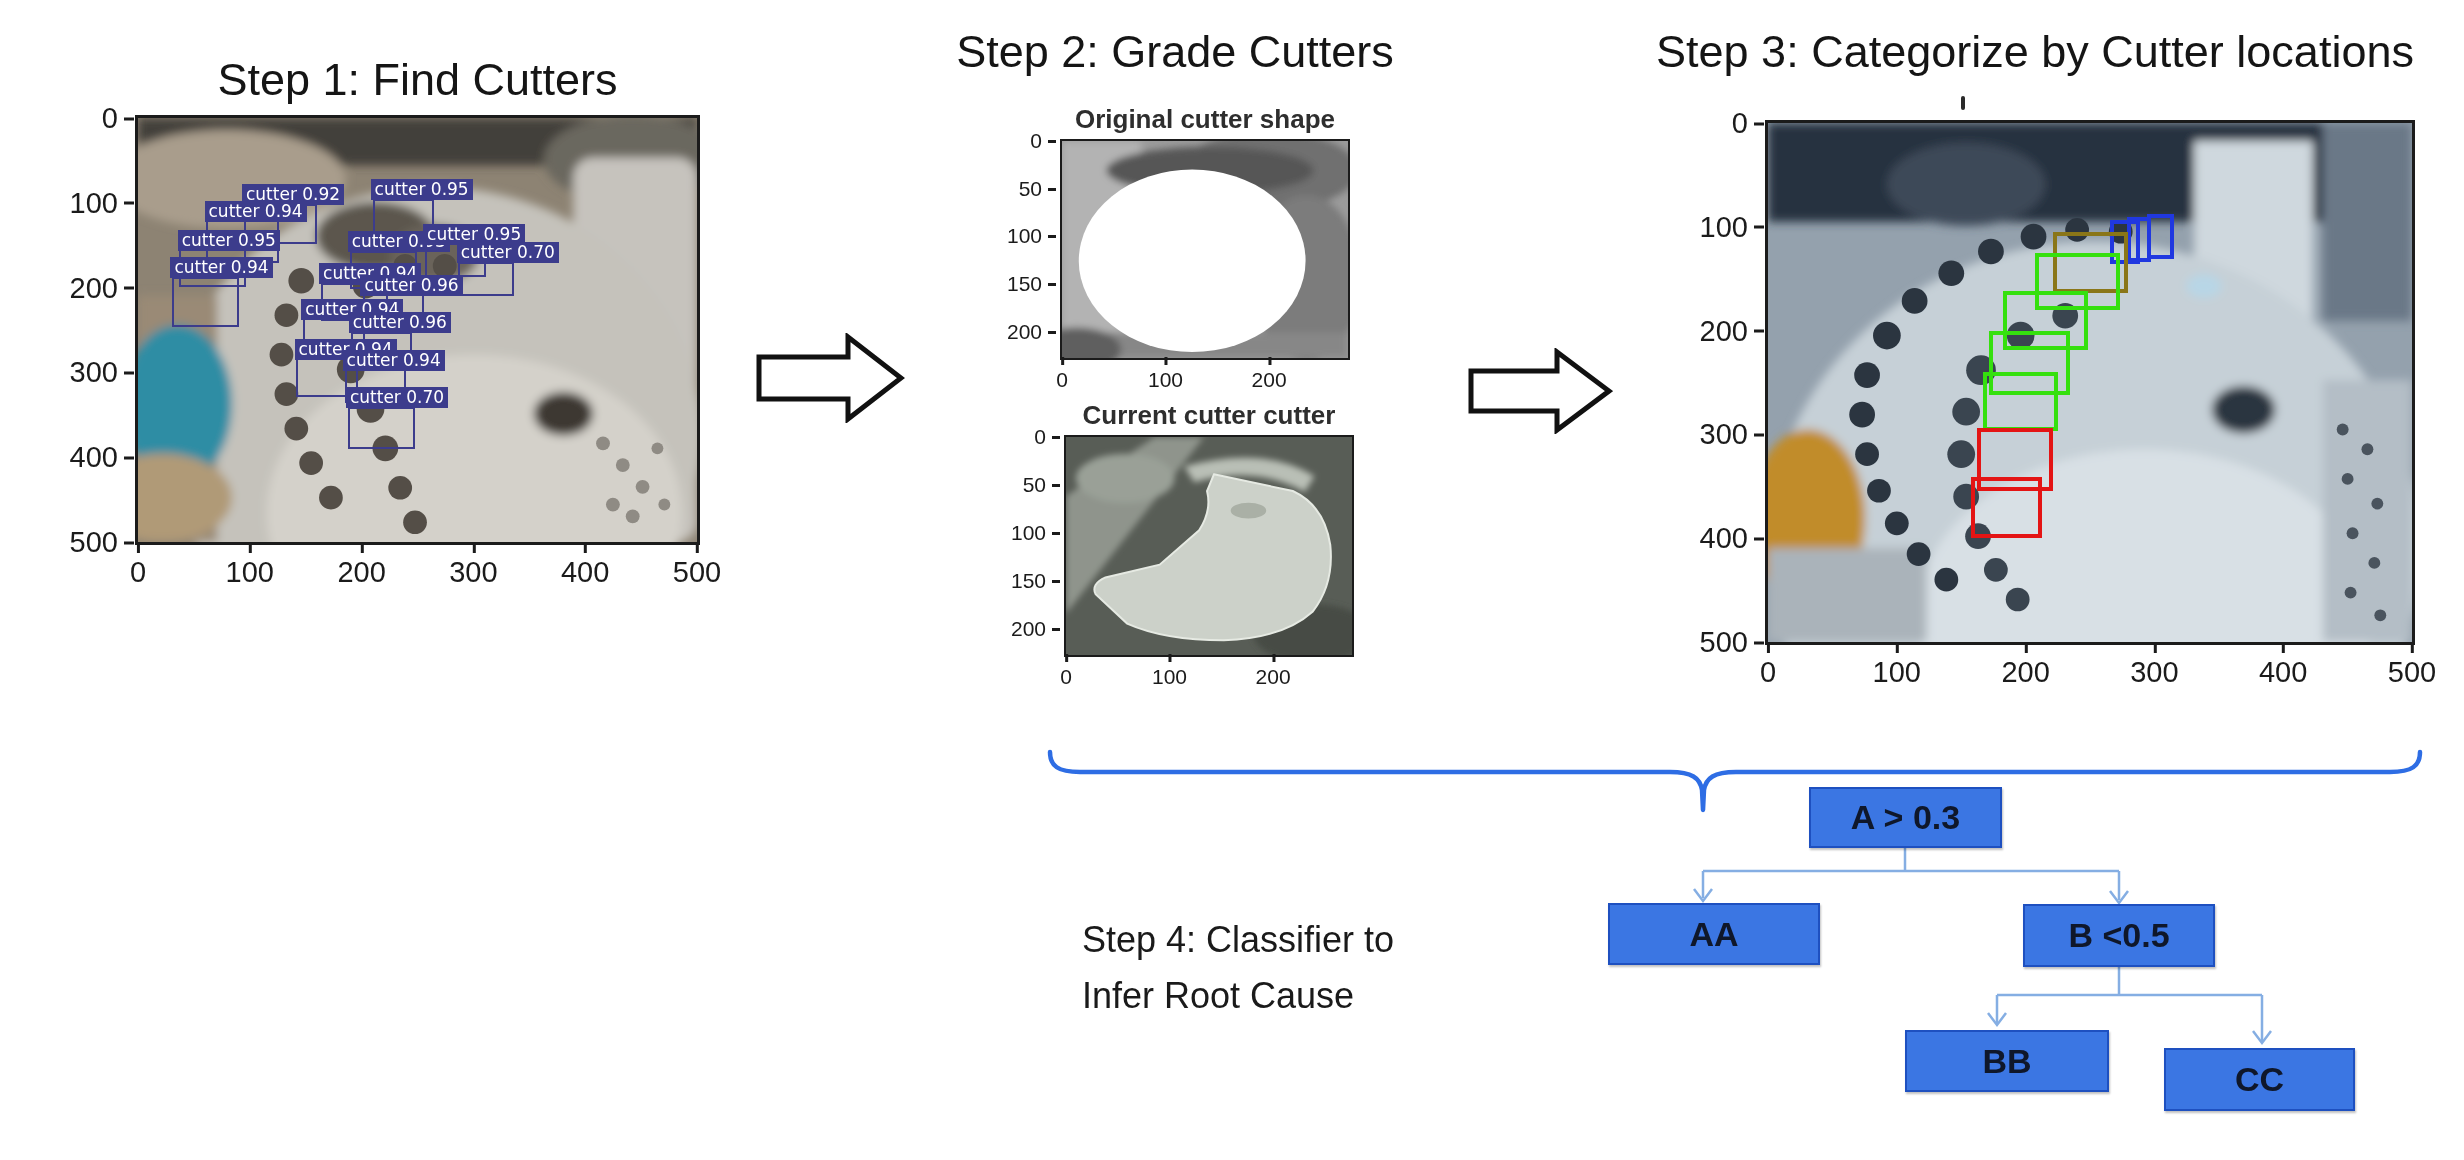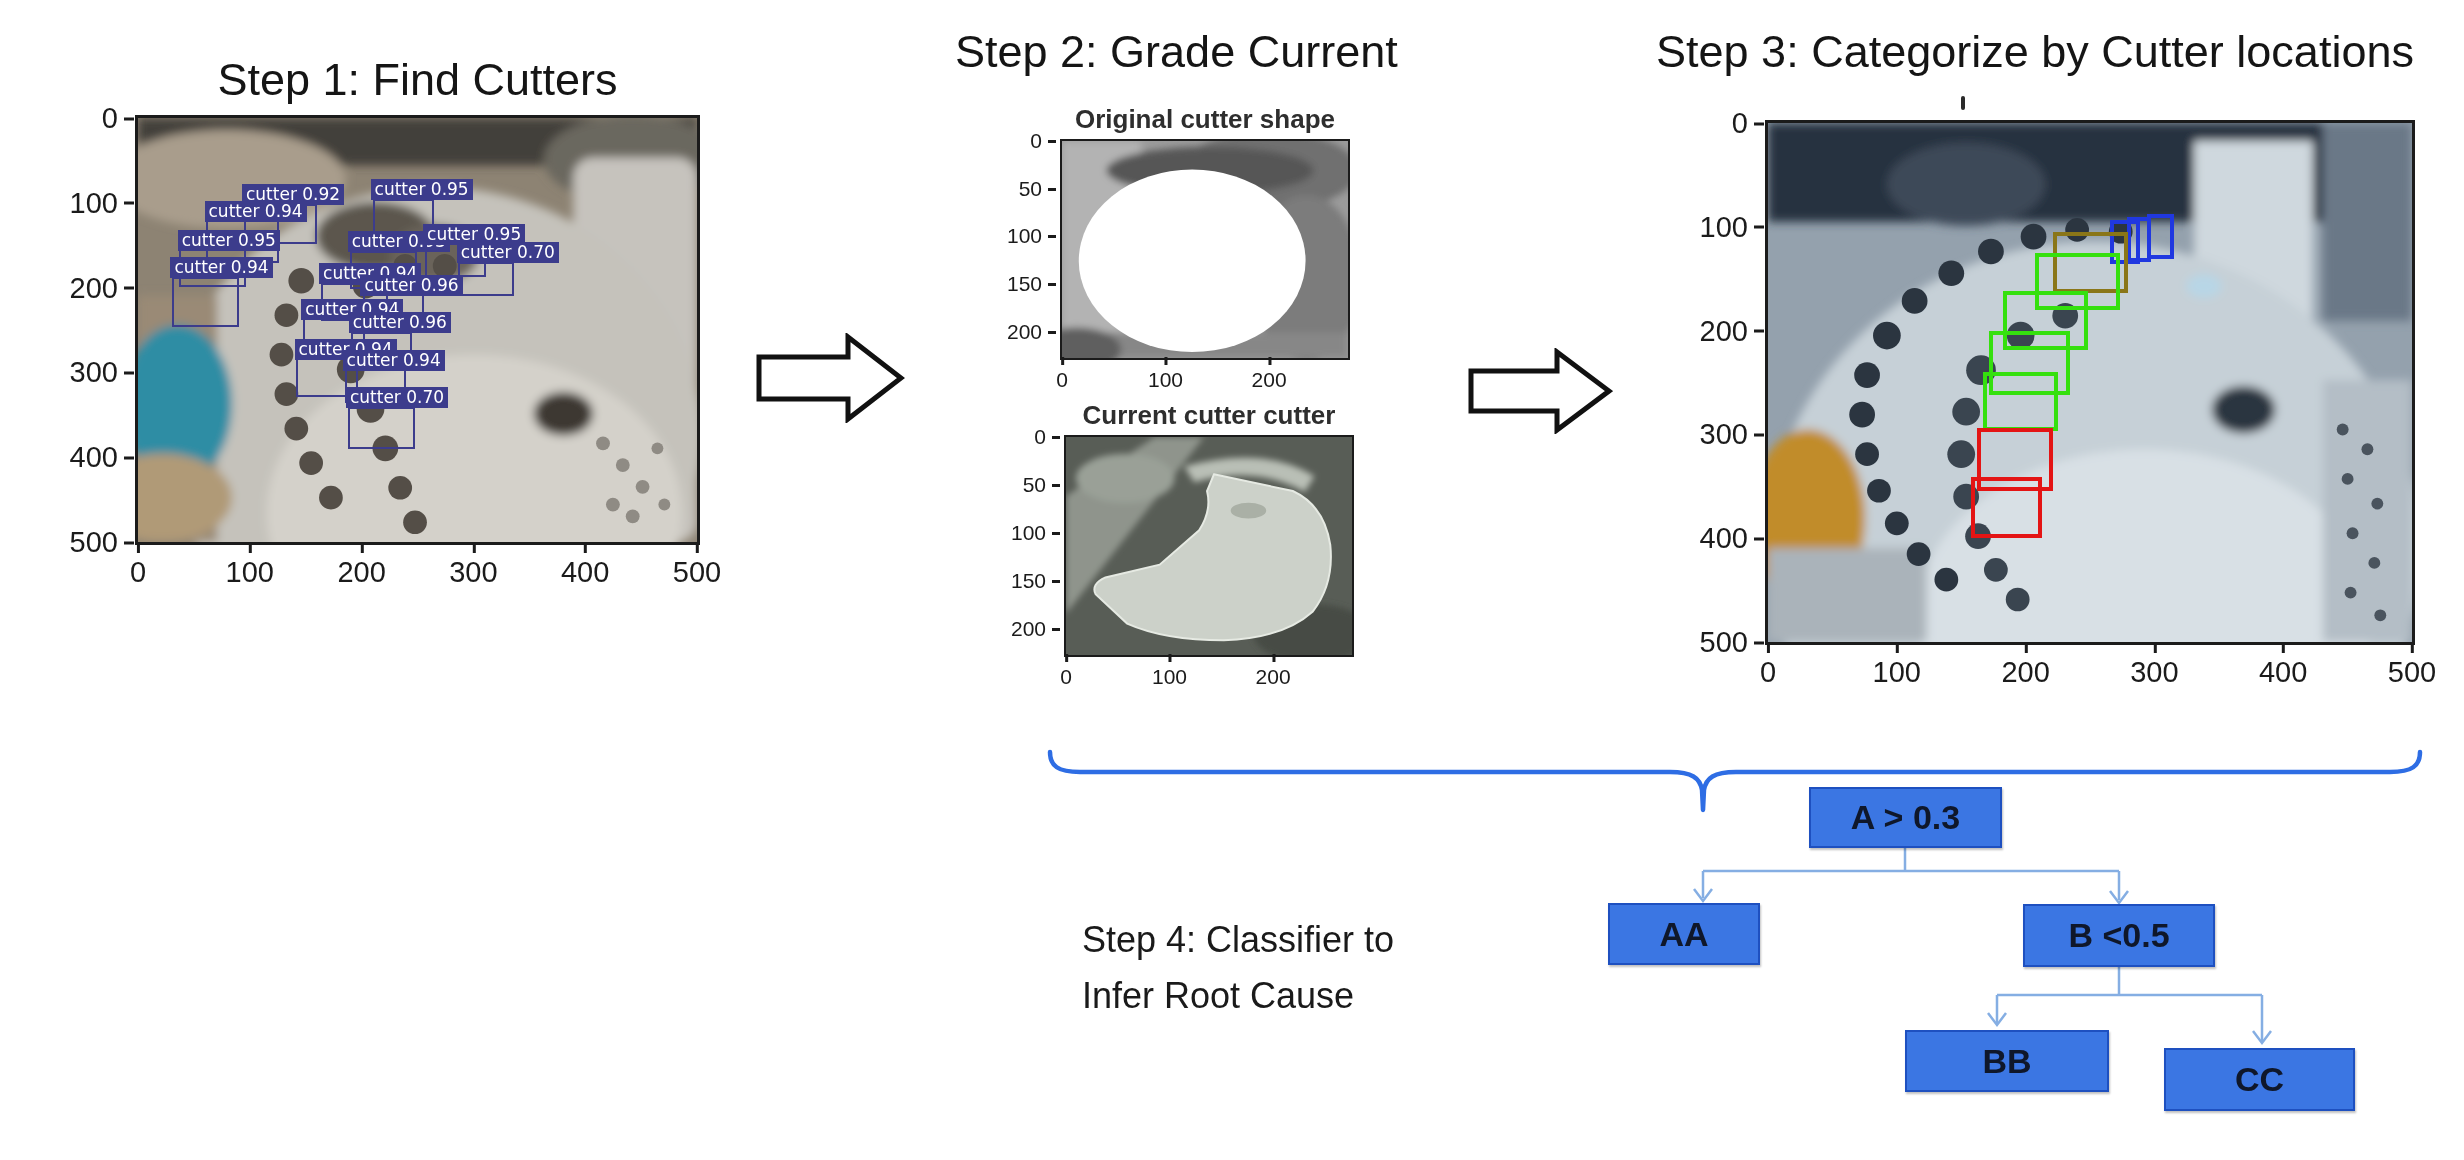--- a/index.html
+++ b/index.html
@@ -55,35 +55,35 @@
 
   
   #step4-label{position:absolute;left:1082px;top:912px;font-size:36px;line-height:56px;color:#1a1a1a;}
 
   
   .node{position:absolute;background:var(--node-fill);border:2px solid var(--node-border);
         box-sizing:border-box;color:#0f172a;font-weight:bold;font-size:34px;
         display:flex;align-items:center;justify-content:center;white-space:nowrap;
         box-shadow:1px 2px 2px rgba(0,0,0,0.25);}
   #node-a{left:1809px;top:787px;width:193px;height:61px;}
-  #node-aa{left:1608px;top:903px;width:152px;height:62px;}
+  #node-aa{left:1608px;top:903px;width:212px;height:62px;}
   #node-b{left:2023px;top:904px;width:192px;height:63px;}
   #node-bb{left:1905px;top:1030px;width:204px;height:62px;}
   #node-cc{left:2164px;top:1048px;width:191px;height:63px;}
   #tree-connectors{position:absolute;left:1650px;top:845px;color:var(--conn);}
 
   #stray-mark{position:absolute;left:1961px;top:96px;width:4px;height:14px;background:#2a2a2a;border-radius:2px;}
 </style>
 </head>
 <body>
 
 <div id="canvas">
 
   <div class="step-title" id="title1">Step 1: Find Cutters</div>
-  <div class="step-title" id="title2">Step 2: Grade Current</div>
+  <div class="step-title" id="title2">Step 2: Grade Cutters</div>
   <div class="step-title" id="title3">Step 3: Categorize by Cutter locations</div>
 
   <div class="plot" id="plot1">
     <svg class="photo" viewBox="0 0 565 430" preserveAspectRatio="none">
       <defs>
           <filter id="b1" x="-20%" y="-20%" width="140%" height="140%">
             <feGaussianBlur stdDeviation="5"></feGaussianBlur>
           </filter>
         </defs>
       <rect x="0" y="0" width="565" height="430" fill="#8d8373"></rect>

